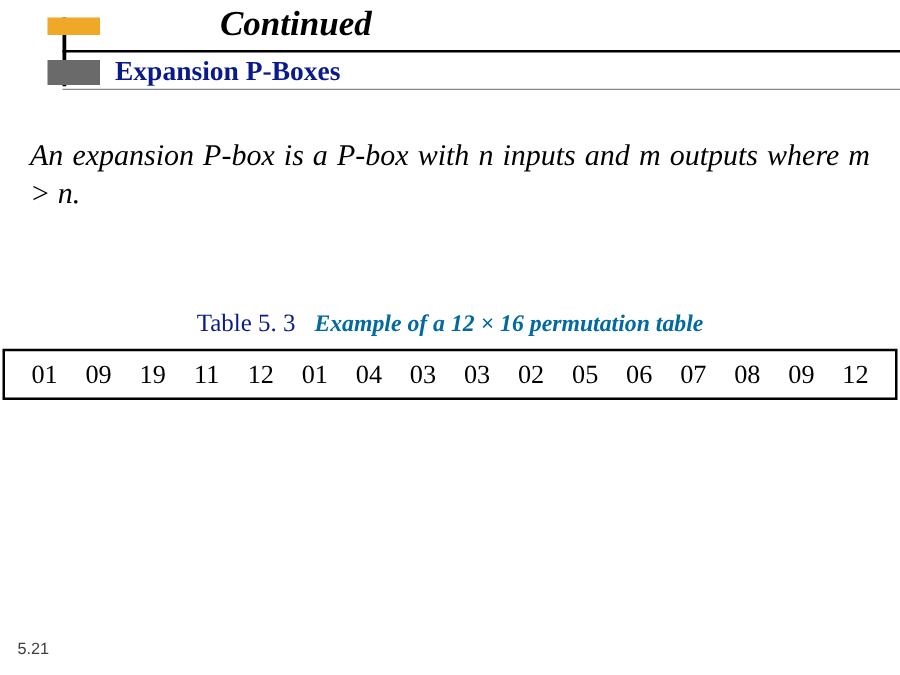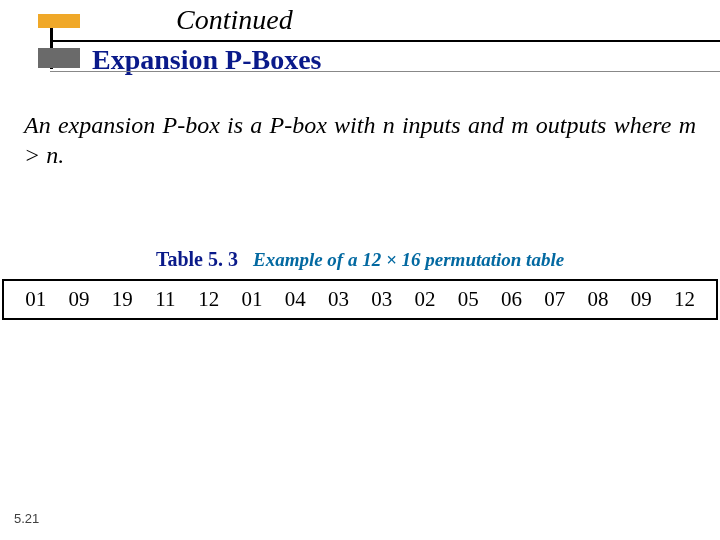--- a/index.html
+++ b/index.html
@@ -35,21 +35,21 @@
     top: -4px;
     font-size: 28px;
     font-weight: bold;
     font-style: italic;
   }
   .section-continued {
     position: absolute;
     left: 176px;
     top: -4px;
     font-size: 28px;
-    font-weight: normal;
+    font-weight: bold;
     font-style: italic;
   }
   .rule-top {
     position: absolute;
     left: 50px;
     right: 0;
     top: 32px;
     height: 2px;
     background: #000;
   }
@@ -62,21 +62,21 @@
     left: 38px;
     top: 4px;
     width: 42px;
     height: 20px;
     background: #6a6a6a;
   }
   .subtitle-text {
     position: absolute;
     left: 92px;
     top: 0;
-    font-size: 28px;
+    font-size: 22px;
     font-weight: bold;
     color: #0a1a8a;
   }
   .rule-sub {
     position: absolute;
     left: 50px;
     right: 0;
     top: 27px;
     height: 1px;
     background: #888;
@@ -95,21 +95,21 @@
     font-style: italic;
     text-align: justify;
     line-height: 1.25;
   }
   .table-caption {
     margin-top: 78px;
     text-align: center;
     font-size: 20px;
   }
   .table-caption .tnum {
-    font-weight: bold;
+    font-weight: normal;
     font-style: normal;
     color: #0a1a8a;
   }
   .table-caption .tdesc {
     font-weight: bold;
     font-style: italic;
     color: #0369a1;
     font-size: 19px;
   }
   .perm-table-wrap {

